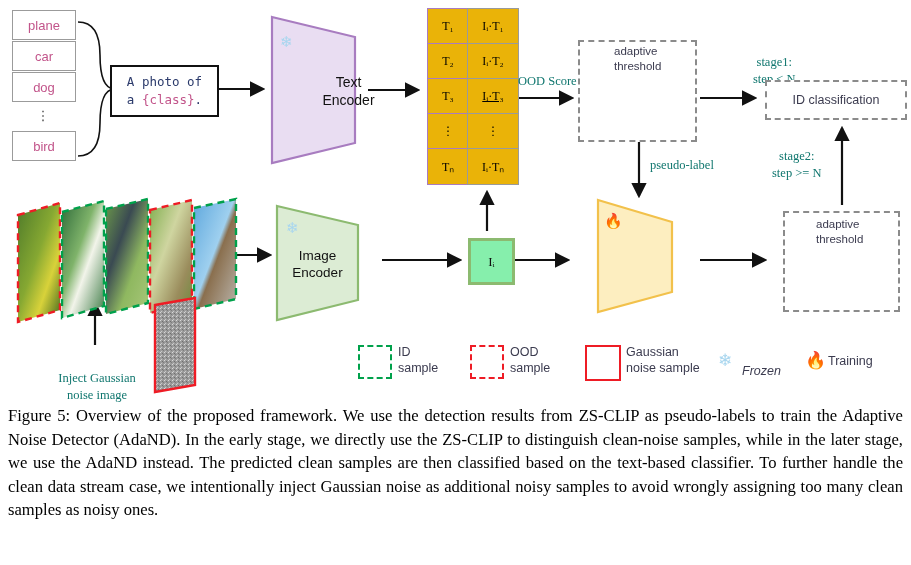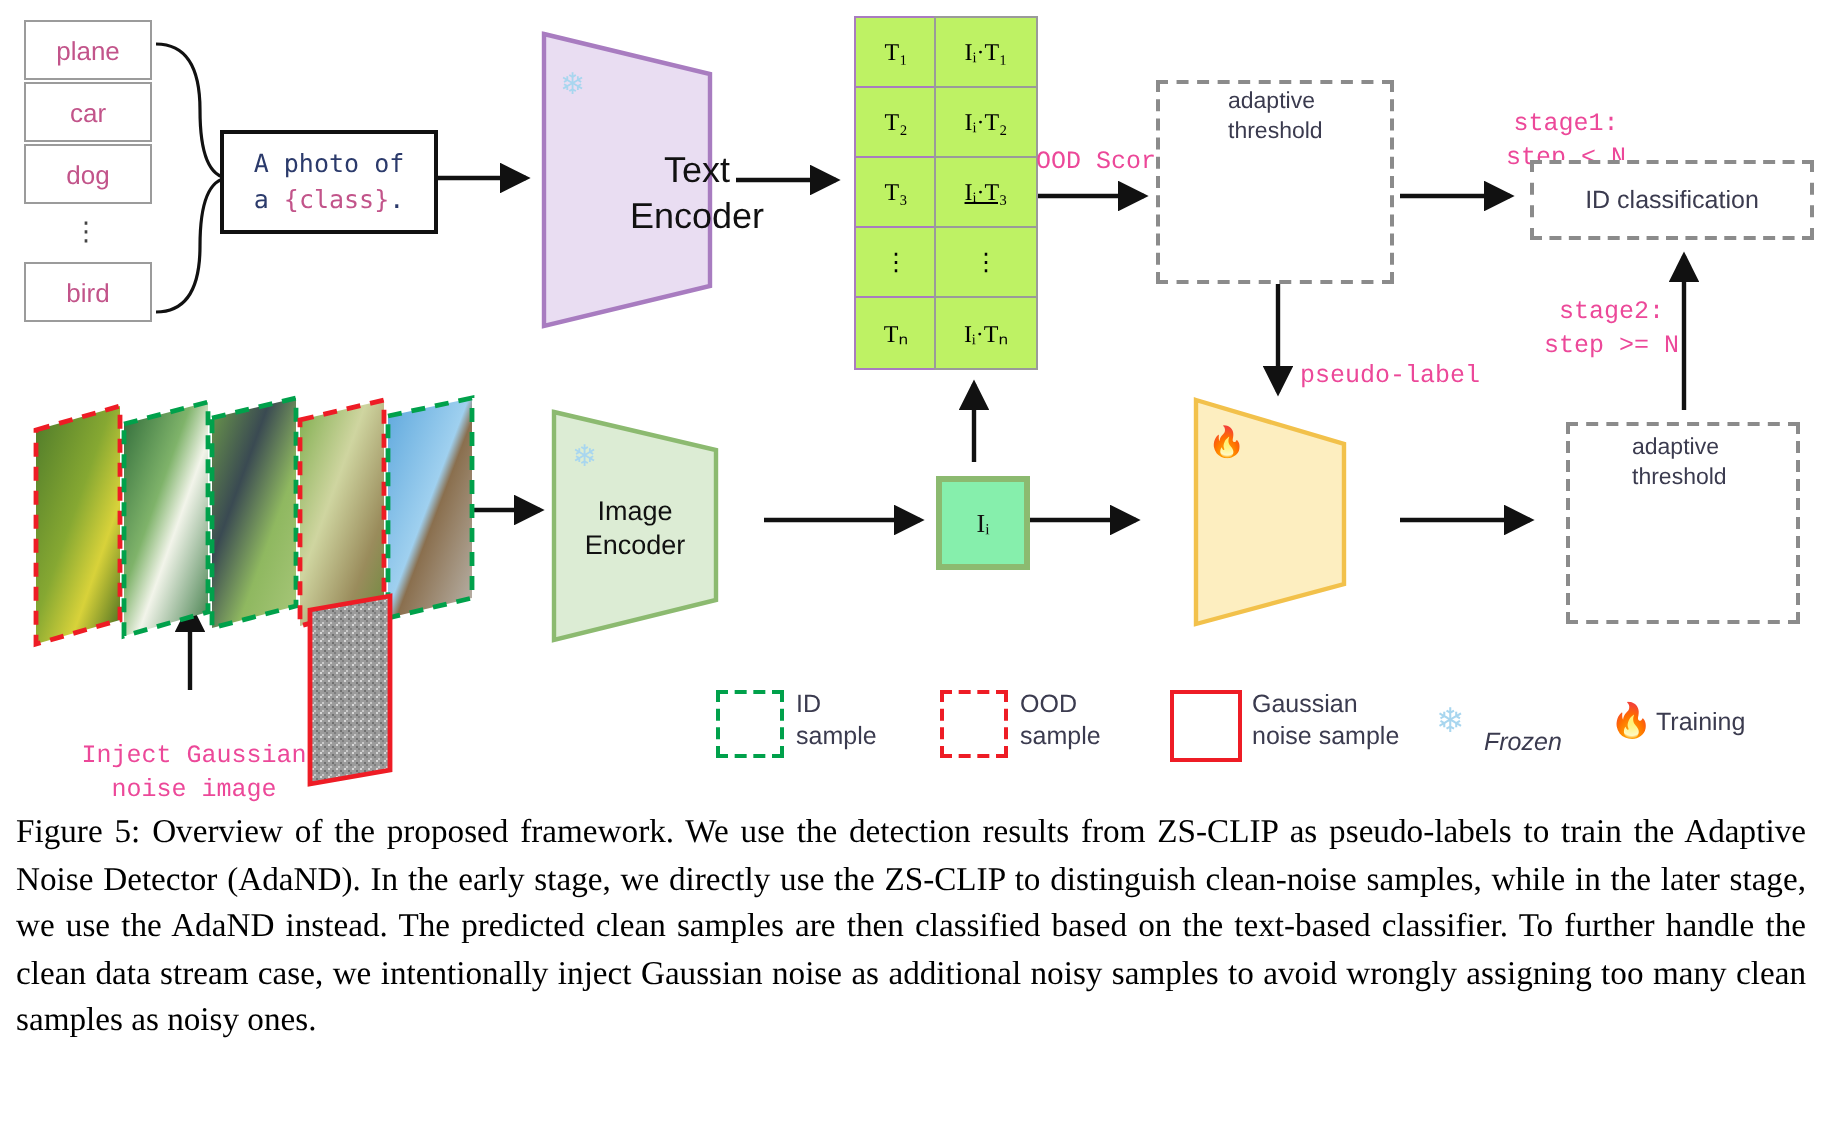--- a/index.html
+++ b/index.html
@@ -1,34 +1,34 @@
 <!DOCTYPE html>
 <html><head>
 <meta charset="utf-8">
 <style>
   html,body{margin:0;padding:0;background:#fff;}
   body{width:911px;height:565px;position:relative;font-family:"Liberation Sans",sans-serif;overflow:hidden;}
   #figure{position:absolute;left:0;top:0;width:911px;height:400px;}
   .abs{position:absolute;text-align:center;}
-  .lbl{color:#ec4899;font-family:Liberation Mono, monospace;white-space:nowrap;}
+  .lbl{color:#0f766e;font-family:Liberation Serif, serif;white-space:nowrap;}
 
   
   .clsbox{border:1.5px solid #9b9b9b;background:#fff;color:#c2548a;
           font-size:13px;display:flex;align-items:center;justify-content:center;}
   .dots{color:#444;font-size:13px;text-align:center;letter-spacing:0;}
 
   
   .prompt{border:2.5px solid #111;background:#fff;font-family:"DejaVu Sans Mono",monospace;
           font-size:12.5px;color:#2b3a6b;display:flex;flex-direction:column;
           align-items:center;justify-content:center;line-height:1.45;}
   .prompt .brace{color:#c2548a;}
 
   
   .mcell{position:absolute;display:flex;align-items:center;justify-content:center;
-         font-family:"Liberation Serif",serif;font-size:12px;color:#000;background:#bef264;}
+         font-family:"Liberation Serif",serif;font-size:12px;color:#000;background:#eab308;}
   .mcell.left{border:1.2px solid #a87cc0;}
   .mcell.right{border:1.2px solid #9a9a9a;}
 
   
   .histpanel{position:absolute;border:2px dashed #8b8b8b;background:#fff;}
   .histlabel{position:absolute;color:#3b3b4f;font-size:11.5px;line-height:1.3;text-align:left;}
 
   
   .iibox{position:absolute;border:3px solid #8cba70;background:#86efac;
          display:flex;align-items:center;justify-content:center;
@@ -180,21 +180,21 @@
   <div class="dots abs" style="left:12px;top:103px;width:62px;height:26px;line-height:26px;">⋮</div>
   <div class="clsbox abs" style="left:12px;top:131px;width:62px;height:28px;">
     <span>bird</span>
   </div>
 
   <div class="prompt abs" style="left:110px;top:65px;width:105px;height:48px;">
     <div>A photo of</div>
     <div><span>a </span><span class="brace">{class}</span><span>.</span></div>
   </div>
 
-  <div class="abs" style="left:272px;top:74px;width:83px;text-align:center;font-size:18px;color:#111;line-height:1.25;padding-left:35px;">
+  <div class="abs" style="left:272px;top:74px;width:83px;text-align:center;font-size:14px;color:#111;line-height:1.25;padding-left:35px;">
     <div>Text</div>
     <div>Encoder</div>
   </div>
   <div class="abs" style="left:280px;top:33px;font-size:15px;color:#a8d6ef;">❄</div>
 
   <div class="abs" style="left:277px;top:248px;width:81px;text-align:center;font-size:13.5px;color:#111;line-height:1.25;">
     <div>Image</div>
     <div>Encoder</div>
   </div>
   <div class="abs" style="left:286px;top:219px;font-size:15px;color:#a8d6ef;">❄</div>
@@ -222,21 +222,21 @@
     <div>threshold</div>
   </div>
 
   <div class="lbl abs" style="left:753px;top:54px;font-size:12.5px;line-height:1.35;">
     <div>stage1:</div>
     <div>step &lt; N</div>
   </div>
 
   <div class="outbox" style="left:765px;top:80px;width:138px;height:36px;">ID classification</div>
 
-  <div class="lbl abs" style="left:650px;top:158px;font-size:12.5px;margin-top:23px;">pseudo-label</div>
+  <div class="lbl abs" style="left:650px;top:158px;font-size:12.5px;">pseudo-label</div>
 
   <div class="lbl abs" style="left:772px;top:148px;font-size:12.5px;line-height:1.35;">
     <div>stage2:</div>
     <div>step &gt;= N</div>
   </div>
 
   <div class="iibox" style="left:468px;top:238px;width:41px;height:41px;">Iᵢ</div>
 
   <div class="histpanel" style="left:783px;top:211px;width:113px;height:97px;"></div>
   <div class="histlabel" style="left:816px;top:217px;width:78px;">

